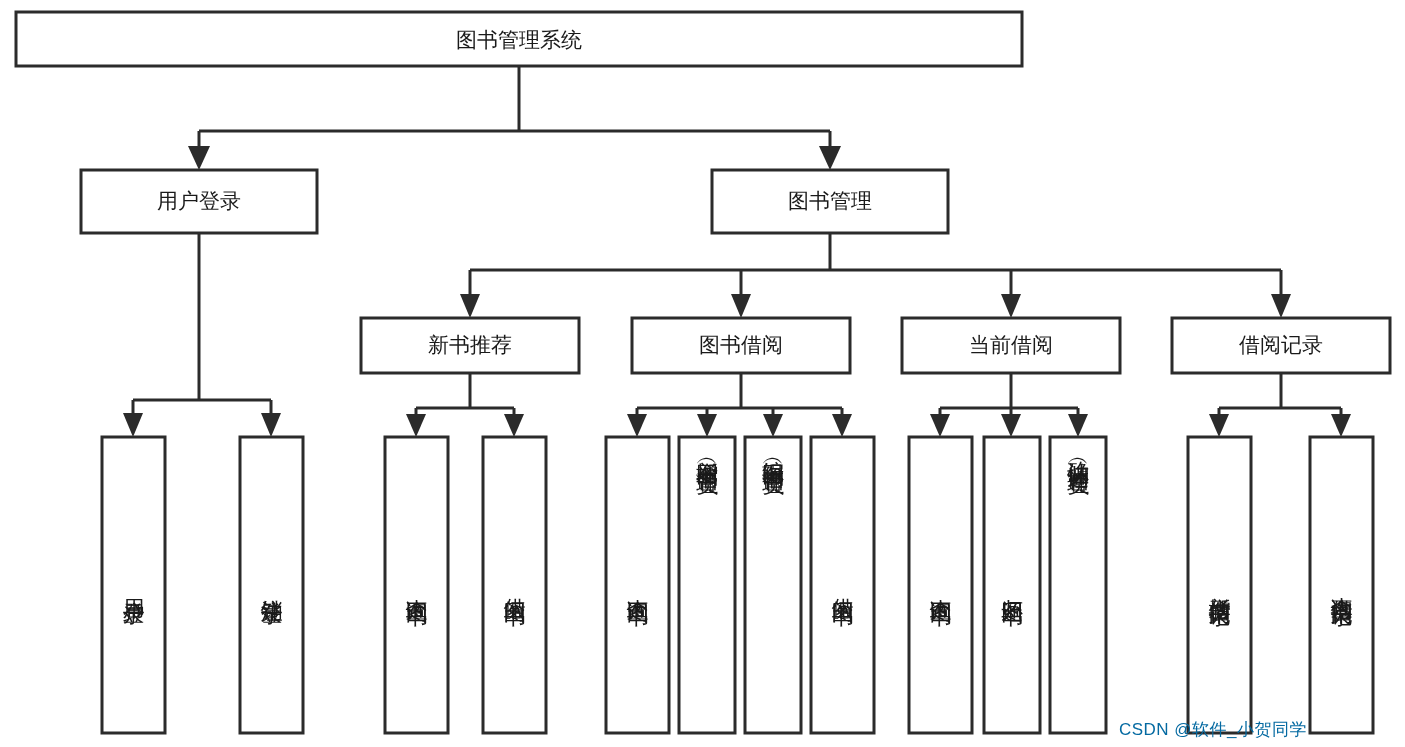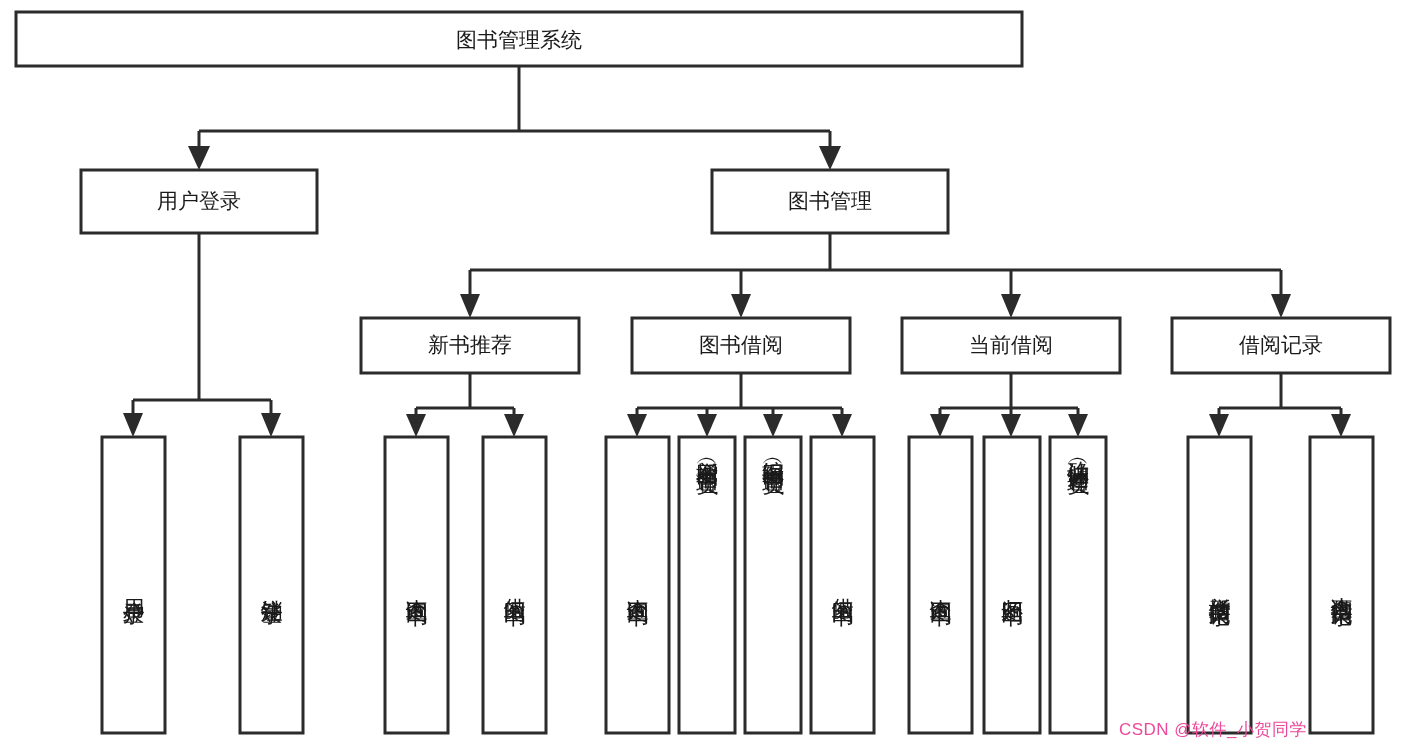--- a/index.html
+++ b/index.html
@@ -70,21 +70,21 @@
     color: #1a1a1a;
     white-space: nowrap;
     text-align: center;
   }
   .watermark {
     position: absolute;
     right: 8px;
     bottom: 6px;
     font-family: "Liberation Sans", "DejaVu Sans", sans-serif;
     font-size: 17px;
-    color: #ec4899;
+    color: #0369a1;
     letter-spacing: 0.5px;
     white-space: nowrap;
     pointer-events: none;
   }
 </style>
 </head>
 <body>
 
 <div id="diagram-root">
 

